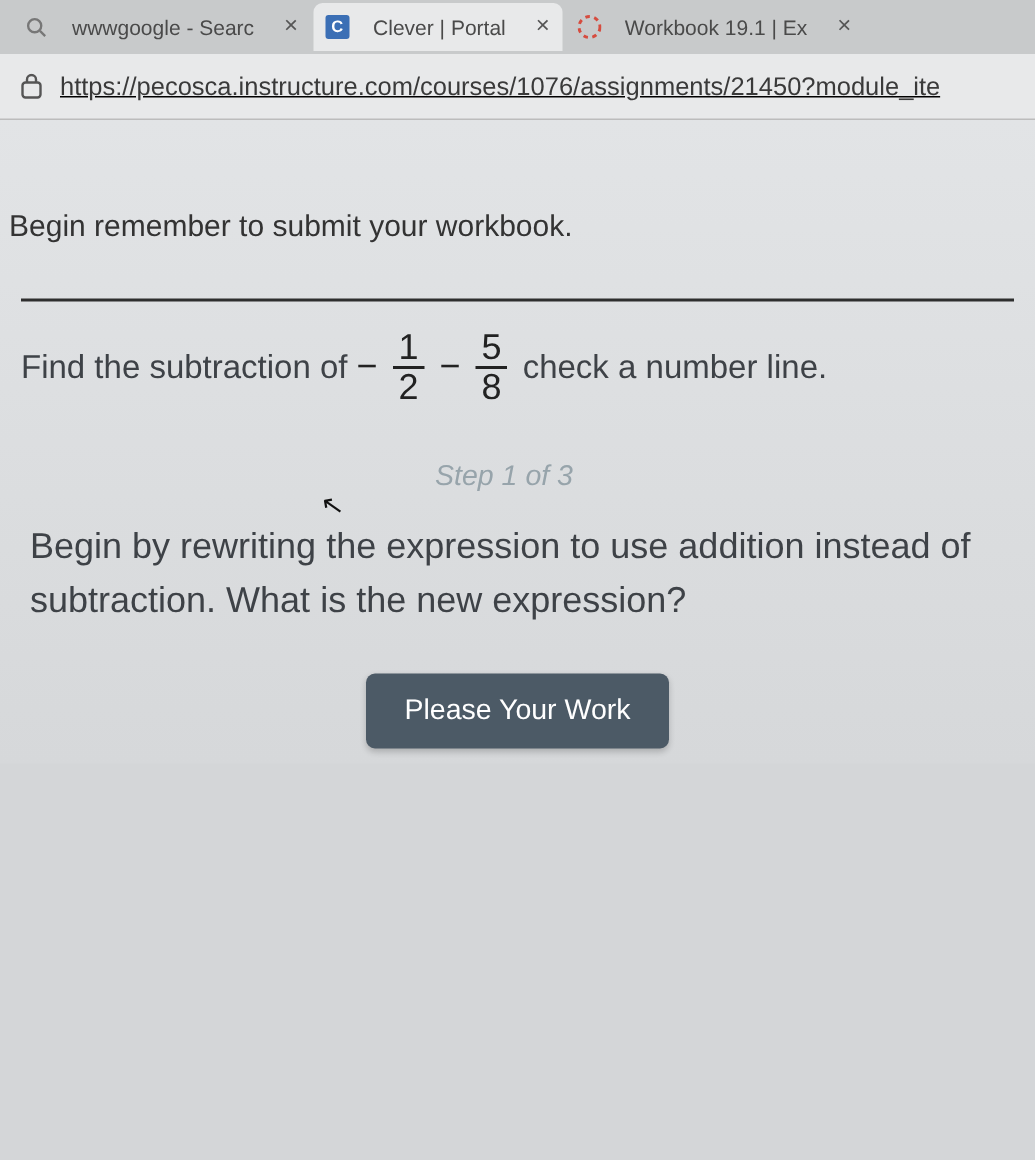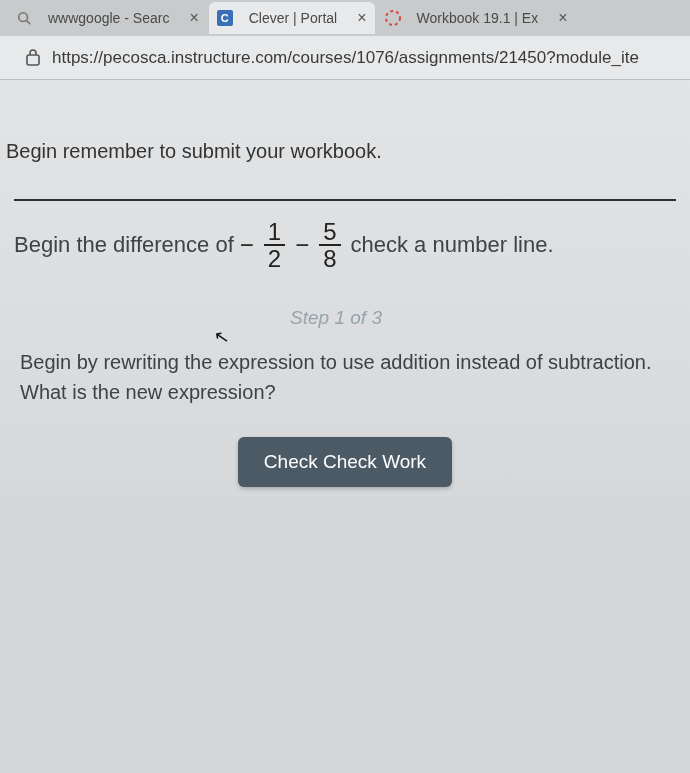--- a/index.html
+++ b/index.html
@@ -46,23 +46,24 @@
       font-size: 16px;
       color: #555;
       margin-left: 4px;
       cursor: pointer;
     }
     .addr-bar {
       display: flex;
       align-items: center;
       background: #e8e9ea;
       height: 44px;
-      padding: 0 24px;
+      padding: 0 12px;
       border-bottom: 1px solid #bcbcbc;
       gap: 10px;
+      text-decoration: underline;
     }
     .site-icon {
       width: 18px;
       height: 18px;
       display: inline-flex;
       align-items: center;
       justify-content: center;
       color: #555;
     }
     .url-text {
@@ -113,21 +114,21 @@
     .fraction .den { padding: 0 4px; }
     .neg { font-size: 24px; color: #222; }
     .step-label {
       text-align: center;
       font-size: 19px;
       color: #97a4ab;
       padding: 36px 18px 18px 0;
       font-style: italic;
     }
     .subinstruction {
-      font-size: 20px;
+      font-size: 24px;
       color: #3e4247;
       padding: 0 14px;
       line-height: 1.5;
     }
     .btn-row {
       display: flex;
       justify-content: center;
       margin-top: 30px;
     }
     .check-btn {
@@ -205,36 +206,36 @@
   <span class="url-text">https://pecosca.instructure.com/courses/1076/assignments/21450?module_ite</span>
 </div>
 
 <div class="content">
   <div class="reminder">Begin remember to submit your workbook.</div>
 
 
   <hr class="divider">
 
   <div class="problem-text">
-    <span>Begin the difference of</span>
+    <span>Find the subtraction of</span>
     <span class="neg">−</span>
     <span class="fraction">
       <span class="num">1</span>
       <span class="den">2</span>
     </span>
     <span class="neg">−</span>
     <span class="fraction">
       <span class="num">5</span>
       <span class="den">8</span>
     </span>
     <span>check a number line.</span>
   </div>
 
   <div class="step-label">Step 1 of 3</div>
 
   <div class="subinstruction">Begin by rewriting the expression to use addition instead of subtraction. What is the new expression?</div>
 
   <div class="btn-row">
-    <button class="check-btn">Check Check Work</button>
+    <button class="check-btn">Please Your Work</button>
   </div>
 </div>
 
 <span class="cursor">↖</span>
 
 </body></html>

